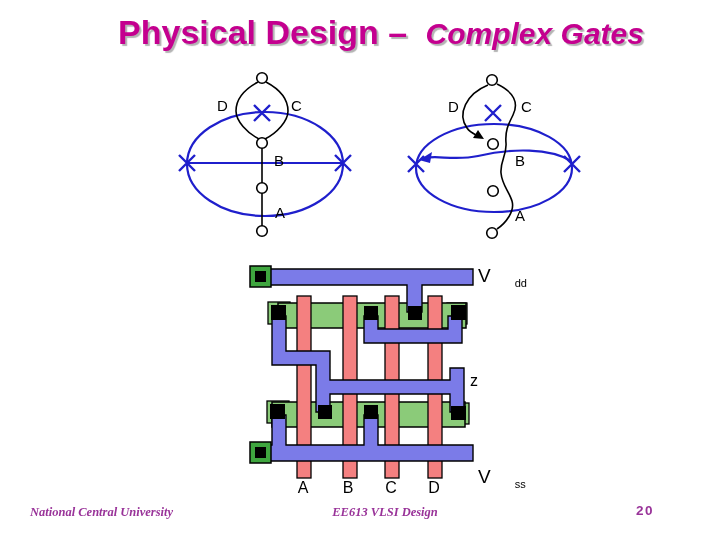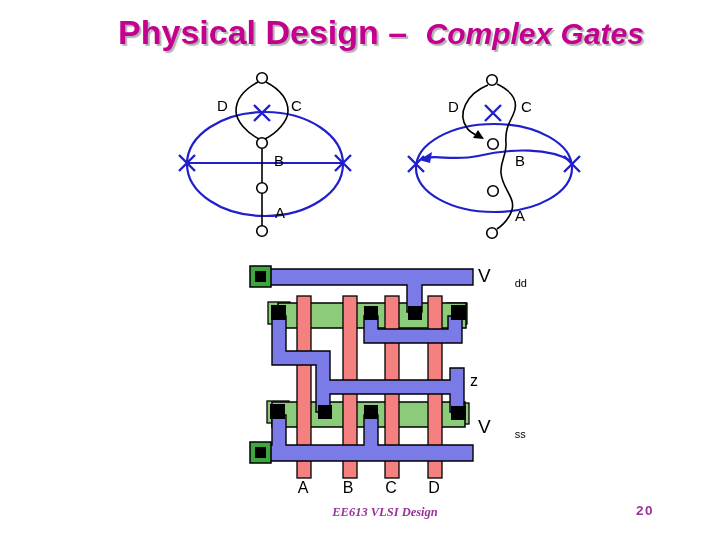--- a/index.html
+++ b/index.html
@@ -132,24 +132,25 @@
   <div class="lbl" style="left:291px;top:98px">C</div>
   <div class="lbl" style="left:274px;top:153px">B</div>
   <div class="lbl" style="left:275px;top:205px">A</div>
 
   <div class="lbl" style="left:448px;top:99px">D</div>
   <div class="lbl" style="left:521px;top:99px">C</div>
   <div class="lbl" style="left:515px;top:153px">B</div>
   <div class="lbl" style="left:515px;top:208px">A</div>
 
   <div class="rail" style="left:478px;top:266px"><span>V</span><sub>dd</sub></div>
-  <div class="rail" style="left:478px;top:417px"><span>V</span><sub>ss</sub></div>
+  <div class="rail" style="left:478px;top:467px"><span>V</span><sub>ss</sub></div>
   <div class="outz" style="left:470px;top:373px">z</div>
 
   <div class="gate" style="left:293px;top:480px">A</div>
   <div class="gate" style="left:338px;top:480px">B</div>
   <div class="gate" style="left:381px;top:480px">C</div>
   <div class="gate" style="left:424px;top:480px">D</div>
 
+  <div class="footer-item" style="left:30px">National Central University</div>
   <div class="footer-item footer-center">EE613 VLSI Design</div>
   <div class="page-num">20</div>
 
 </div>
 
 </body></html>

